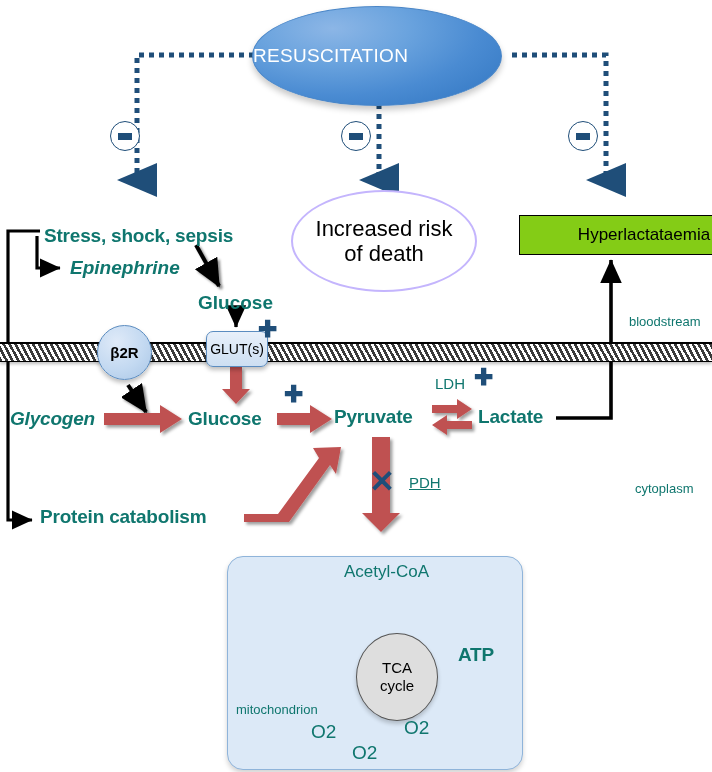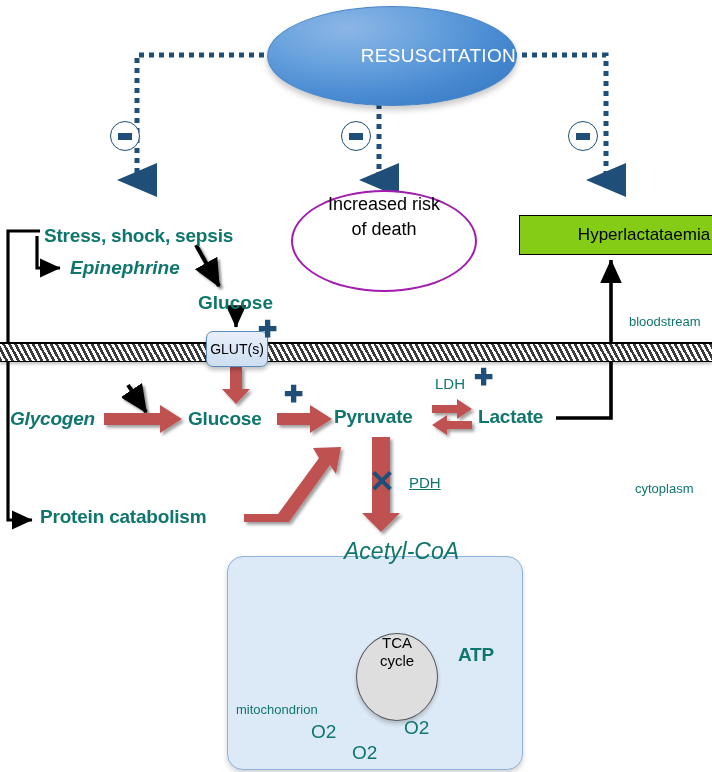--- a/index.html
+++ b/index.html
@@ -16,34 +16,34 @@
   .bold-hdr{font-weight:bold;font-size:19px;letter-spacing:-0.2px;}
   .bold-ital{font-weight:bold;font-style:italic;font-size:19px;}
   .bold-mid{font-weight:bold;font-size:19px;}
   .plain{font-size:15px;}
   .small-plain{font-size:13px;}
   .red-ital{color:#BF5151;font-weight:bold;font-style:italic;font-size:15px;line-height:18px;white-space:pre-line;}
   .white-txt{color:#ffffff;font-size:19px;letter-spacing:0.3px;}
 
   
   #resus{
-    left:267px;top:6px;width:248px;height:98px;
+    left:252px;top:6px;width:248px;height:98px;
     border-radius:50%;
     background:radial-gradient(ellipse at 32% 22%, #8cb6e6 0%, #6aa3de 32%, #4a8bd2 62%, #2f74c0 100%);
     box-shadow:0 4px 6px rgba(0,0,0,.22);
-    display:flex;align-items:center;justify-content:flex-end;
+    display:flex;align-items:center;justify-content:flex-start;
     border:1px solid #4a86c7;
   }
   
   #risk{
     left:291px;top:190px;width:182px;height:98px;
-    border:2px solid #a21caf;border-radius:50%;
+    border:2px solid #c4b5fd;border-radius:50%;
     background:#fff;
-    display:flex;justify-content:center;
-    text-align:center;line-height:25px;font-size:18px;
+    display:flex;align-items:center;justify-content:center;
+    text-align:center;line-height:25px;font-size:22px;
   }
   
   #hyperbox{
     left:519px;top:215px;width:184px;height:38px;
     border:1.5px solid #000;background:#84cc16;
     display:flex;align-items:center;justify-content:center;
     font-size:17px;
     padding-left:32px;
   }
   
@@ -77,21 +77,21 @@
   }
   
   #mito{
     left:227px;top:556px;width:294px;height:212px;
     background:#dce9f7;border:1.5px solid #8fb4da;border-radius:16px;
     box-shadow:0 3px 5px rgba(0,0,0,.18);
   }
   #tca{
     left:128px;top:76px;width:80px;height:86px;border-radius:50%;
     background:#dedede;border:1.5px solid #555;
-    display:flex;align-items:center;flex-direction:column;
+    display:flex;align-items:center;justify-content:center;flex-direction:column;
     font-size:15px;line-height:18px;text-align:center;color:#000;
     box-shadow:0 3px 4px rgba(0,0,0,.2);
   }
   
   .minus{
     width:28px;height:28px;border-radius:50%;
     border:1.8px solid #1F4E79;background:#fff;
     display:flex;align-items:center;justify-content:center;
   }
   .minus i{display:block;width:14px;height:7px;background:#1F4E79;}
@@ -236,20 +236,23 @@
   </div>
 
   <div class="lbl bold-hdr" style="left:44px;top:225px;">Stress, shock, sepsis</div>
   <div class="lbl bold-ital" style="left:70px;top:257px;">Epinephrine</div>
   <div class="lbl bold-hdr" style="left:40px;top:506px;">Protein catabolism</div>
 
   <div class="lbl bold-mid" style="left:198px;top:292px;">Glucose</div>
 
   <div id="membrane" class="abs"></div>
 
+  <div id="b2r" class="abs">
+    <span>β2R</span>
+  </div>
   <div id="gluts" class="abs">
     <span>GLUT(s)</span>
   </div>
 
   <div class="lbl plusg" style="left:258px;top:318px;">✚</div>
   <div class="lbl plusg" style="left:284px;top:383px;">✚</div>
   <div class="lbl plusg" style="left:474px;top:366px;">✚</div>
 
   <div class="lbl bold-hdr" style="left:10px;top:408px;font-style:italic;">Glycogen</div>
   <div class="lbl bold-hdr" style="left:188px;top:408px;">Glucose</div>
@@ -267,19 +270,19 @@
   <div class="lbl small-plain" style="left:635px;top:481px;">cytoplasm</div>
 
   <div id="mito" class="abs">
     <div class="lbl small-plain" style="left:8px;top:97px;margin-top:48px;">mitochondrion</div>
     <div id="tca" class="abs">
       <span>TCA</span>
       <span>cycle</span>
     </div>
   </div>
 
-  <div class="lbl plain" style="left:344px;top:538px;font-size:23px;font-style:italic;">Acetyl-CoA</div>
+  <div class="lbl plain" style="left:344px;top:562px;font-size:17px;">Acetyl-CoA</div>
   <div class="lbl bold-hdr" style="left:458px;top:644px;">ATP</div>
   <div class="lbl plain" style="left:311px;top:721px;font-size:19px;">O2</div>
   <div class="lbl plain" style="left:404px;top:717px;font-size:19px;">O2</div>
   <div class="lbl plain" style="left:352px;top:742px;font-size:19px;">O2</div>
 
 </div>
 
 </body></html>

